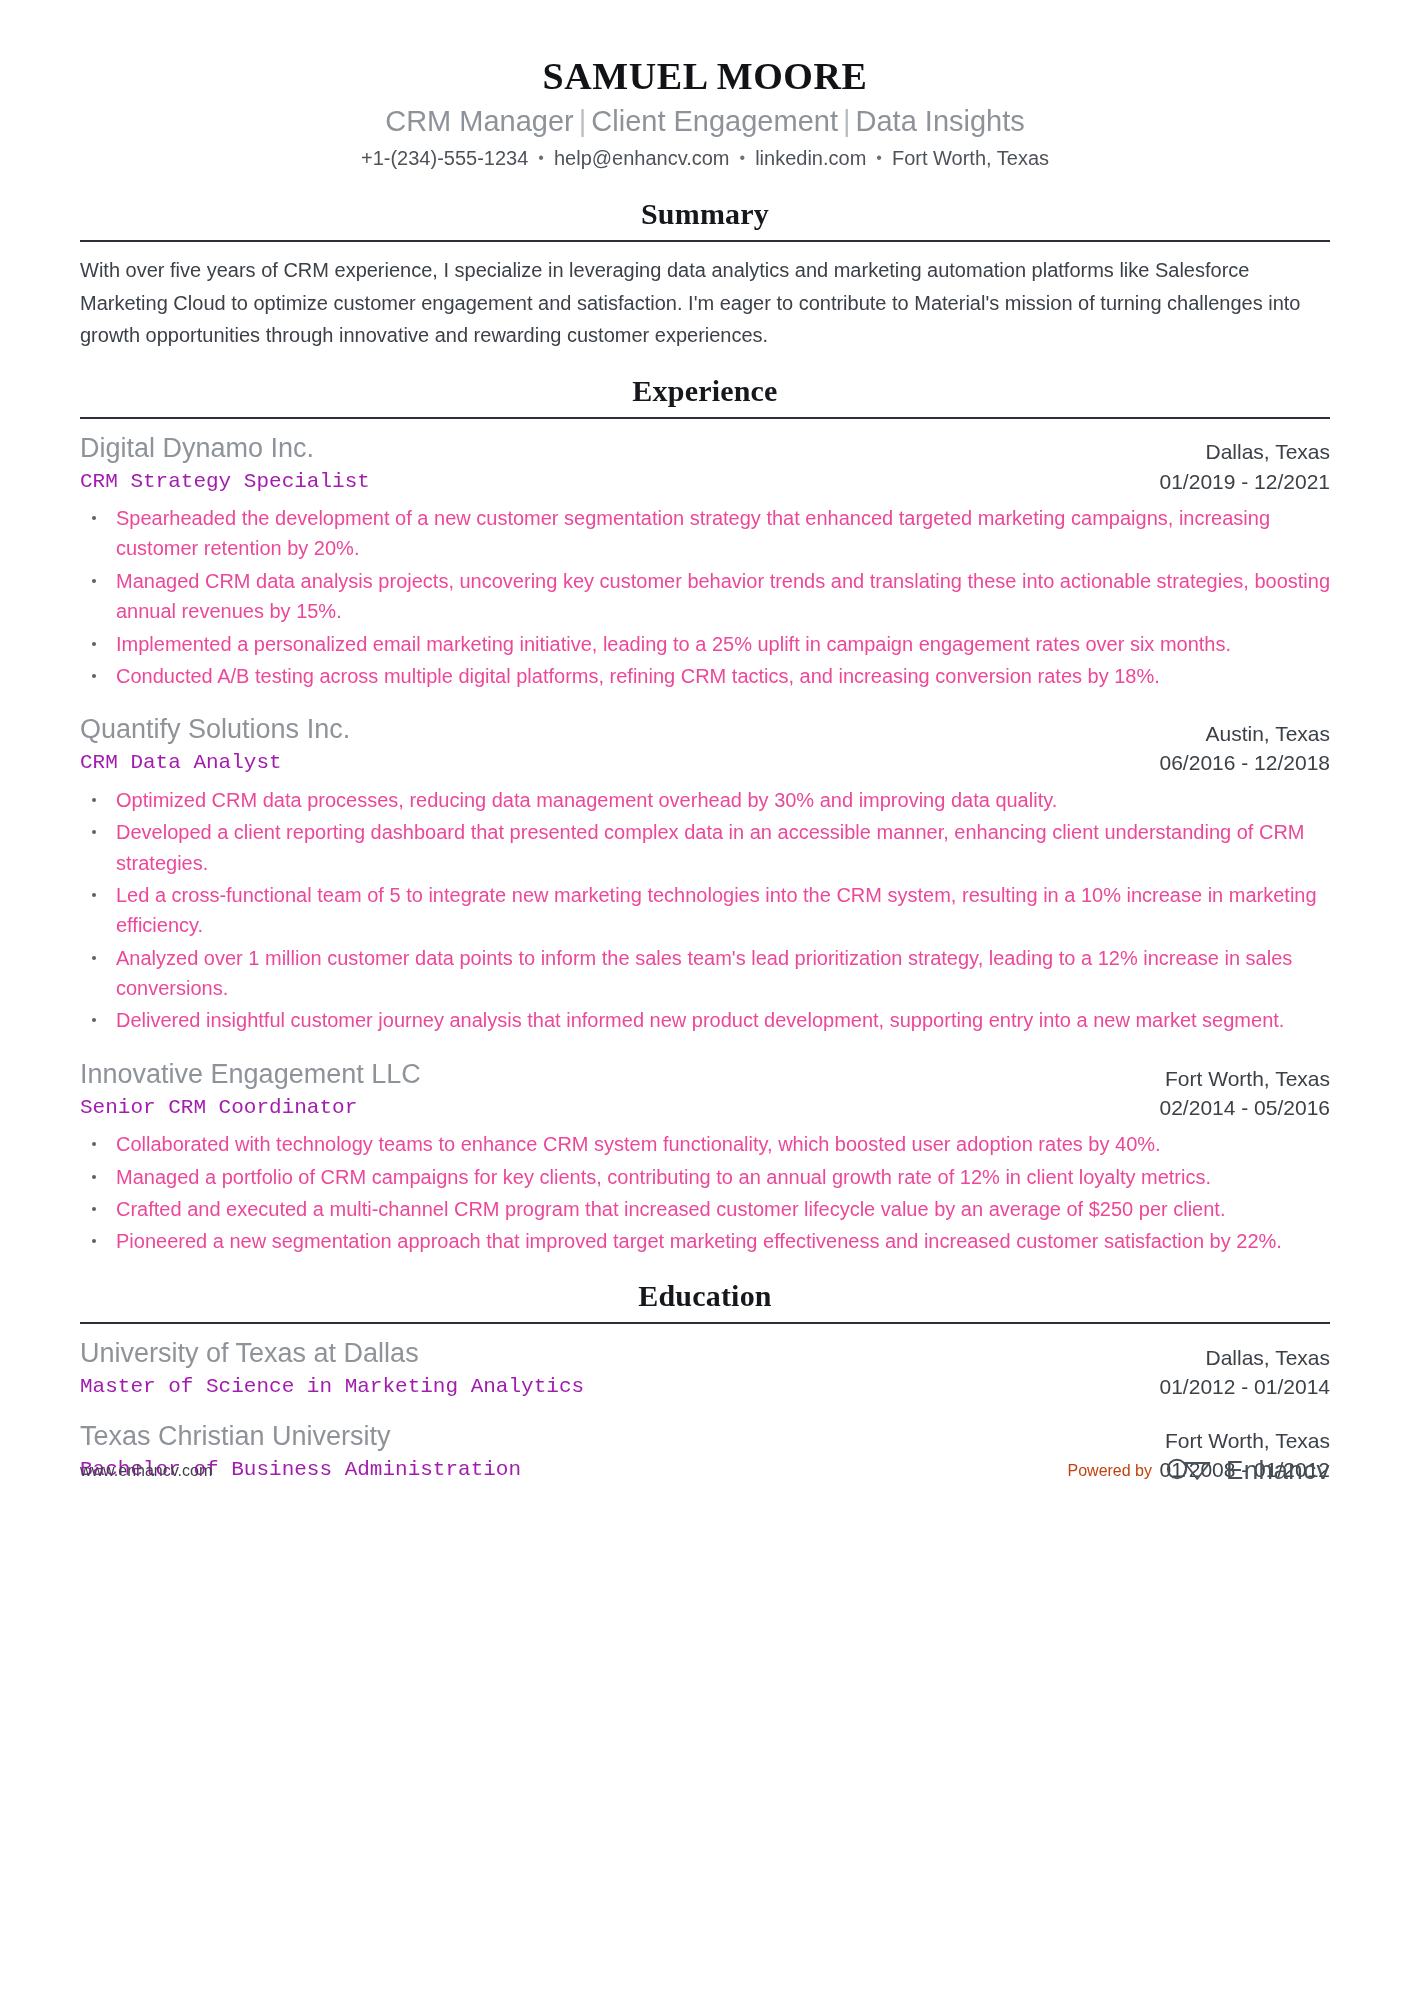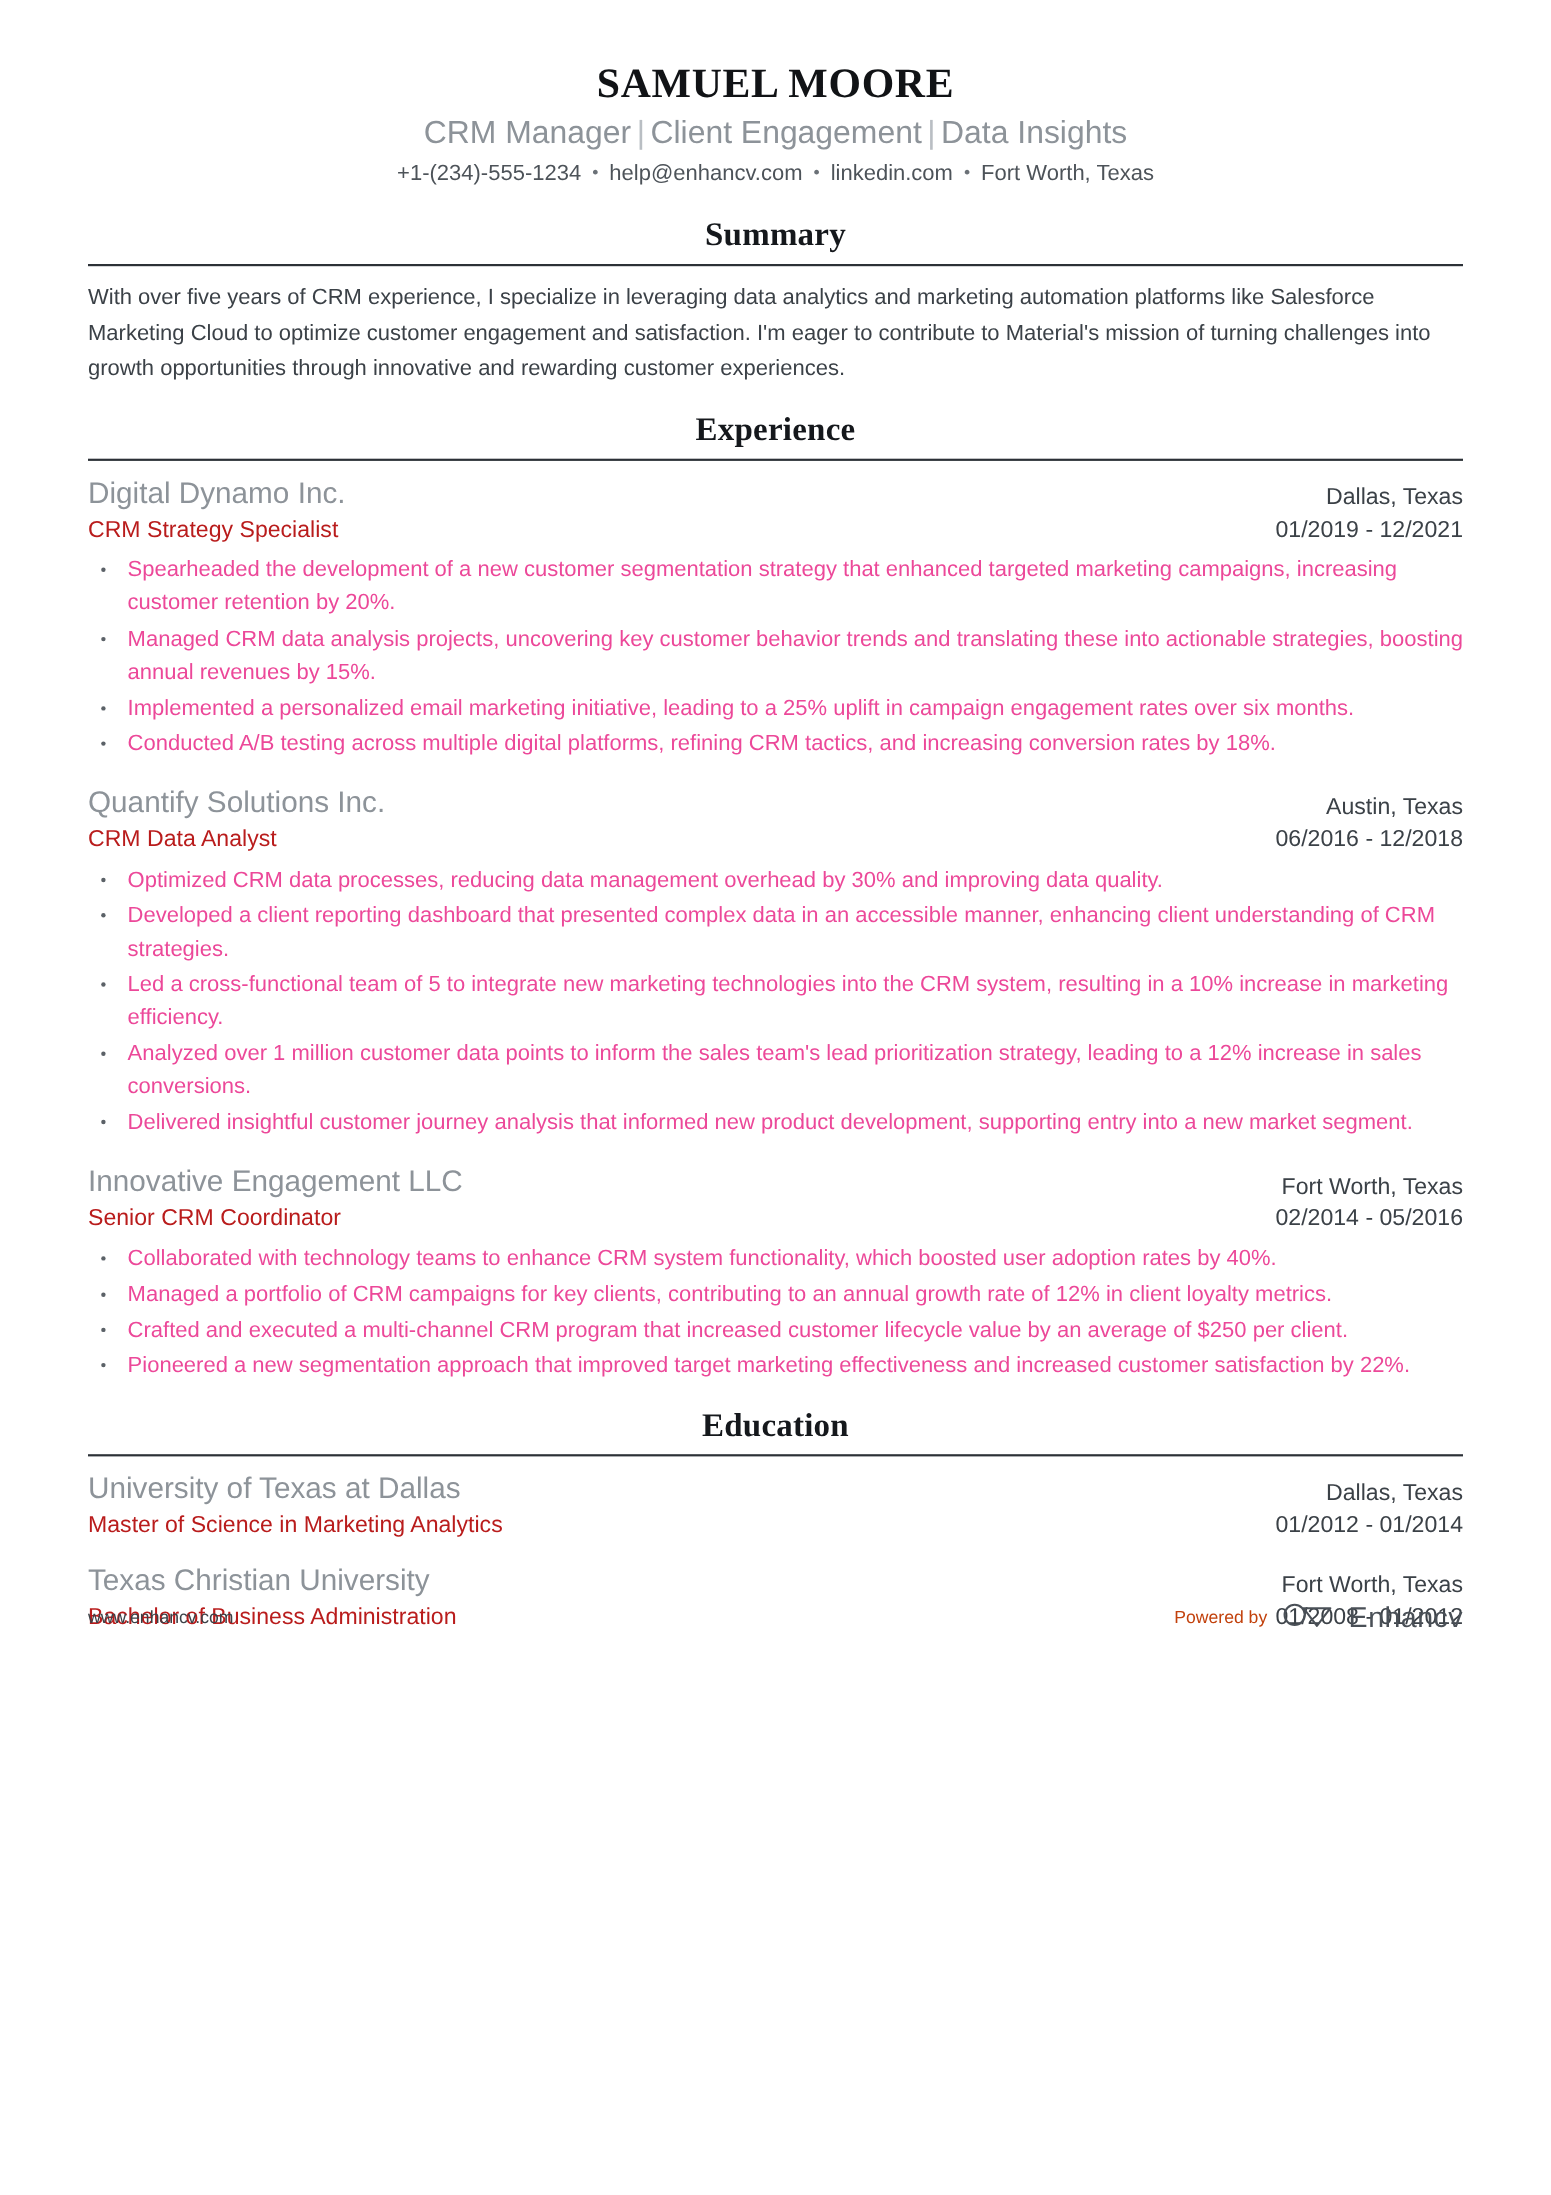--- a/index.html
+++ b/index.html
@@ -118,23 +118,24 @@
   }
   .entry-location {
     font-size: 21px;
     color: #3b4147;
     line-height: 1.3;
     white-space: nowrap;
     text-align: right;
   }
   .entry-role {
     font-size: 21px;
-    color: #b91c1c;
+    color: #a21caf;
     line-height: 1.35;
     white-space: nowrap;
+    font-family: Liberation Mono, monospace;
   }
   .entry-dates {
     font-size: 21px;
     color: #3b4147;
     line-height: 1.35;
     white-space: nowrap;
     text-align: right;
   }
   .entry-subrow {
     margin-top: 2px;

